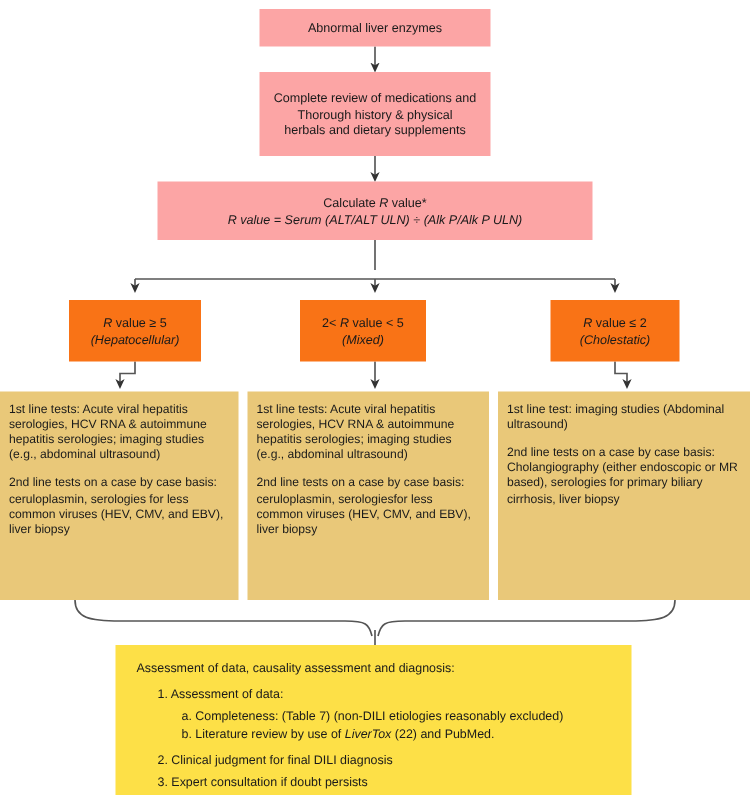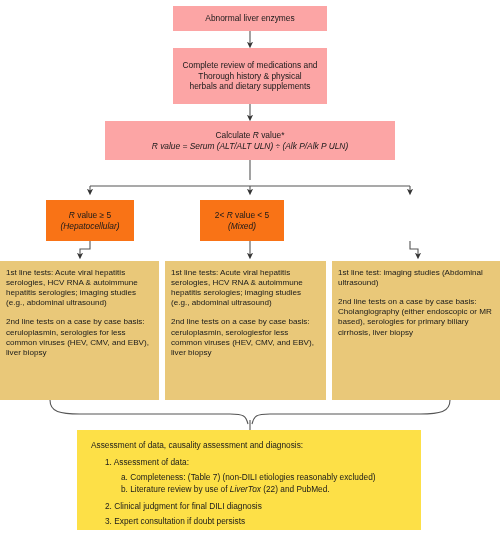--- a/index.html
+++ b/index.html
@@ -122,20 +122,24 @@
   <div class="box box-yellow-cat" style="left:46px; top:200px; width:88px; height:41px;">
     <span class="line-row"><span></span><span class="it">R</span><span> value ≥ 5</span></span>
     <span class="line-row it">(Hepatocellular)</span>
   </div>
 
   <div class="box box-yellow-cat" style="left:200px; top:200px; width:84px; height:41px;">
     <span class="line-row"><span>2&lt; </span><span class="it">R</span><span> value &lt; 5</span></span>
     <span class="line-row it">(Mixed)</span>
   </div>
 
+  <div class="box box-yellow-cat" style="left:367px; top:200px; width:86px; height:41px;">
+    <span class="line-row"><span></span><span class="it">R</span><span> value ≤ 2</span></span>
+    <span class="line-row it">(Cholestatic)</span>
+  </div>
 
   <div class="box box-tan" style="left:0px; top:261px; width:159px; height:139px;">
     <p class="para">1st line tests: Acute viral hepatitis serologies, HCV RNA &amp; autoimmune hepatitis serologies; imaging studies (e.g., abdominal ultrasound)</p>
     <p class="para">2nd line tests on a case by case basis: ceruloplasmin, serologies for less common viruses (HEV, CMV, and EBV), liver biopsy</p>
   </div>
 
   <div class="box box-tan" style="left:165px; top:261px; width:161px; height:139px;">
     <p class="para">1st line tests: Acute viral hepatitis serologies, HCV RNA &amp; autoimmune hepatitis serologies; imaging studies (e.g., abdominal ultrasound)</p>
     <p class="para">2nd line tests on a case by case basis: ceruloplasmin, serologiesfor less common viruses (HEV, CMV, and EBV), liver biopsy</p>
   </div>

